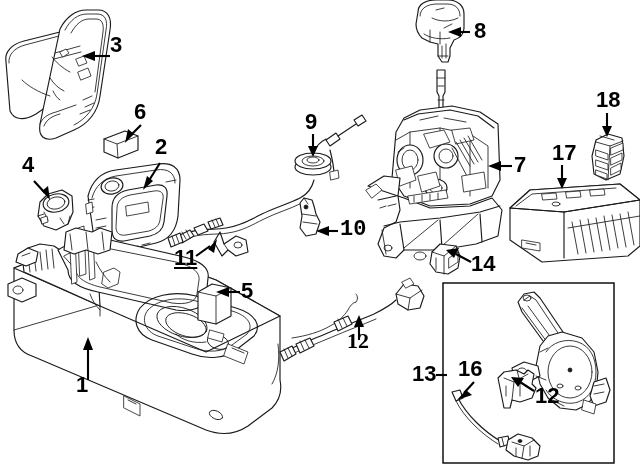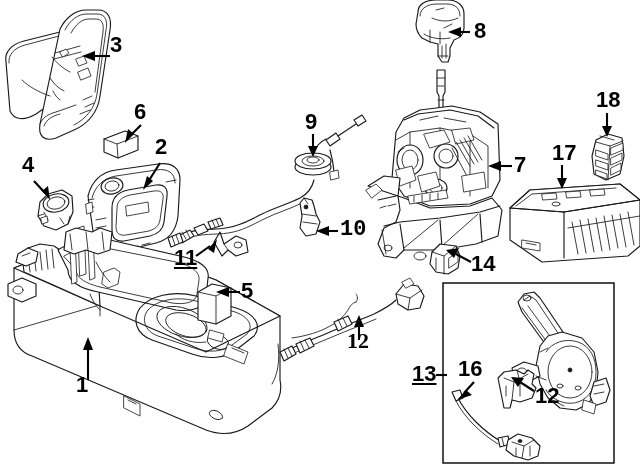--- a/index.html
+++ b/index.html
@@ -500,20 +500,20 @@
   <div class="callout-label" style="left:110px; top:34px;">3</div>
   <div class="callout-label" style="left:22px; top:154px;">4</div>
   <div class="callout-label" style="left:241px; top:280px;">5</div>
   <div class="callout-label" style="left:134px; top:101px;">6</div>
   <div class="callout-label" style="left:514px; top:154px;">7</div>
   <div class="callout-label" style="left:474px; top:20px;">8</div>
   <div class="callout-label" style="left:305px; top:111px;">9</div>
   <div class="callout-label" style="left:340px; top:219px;font-family:Liberation Mono, monospace;">10</div>
   <div class="callout-label" style="left:174px; top:247px;text-decoration:underline;">11</div>
   <div class="callout-label" style="left:347px; top:330px;font-family:Liberation Serif, serif;">12</div>
-  <div class="callout-label" style="left:412px; top:363px;text-decoration:underline;">13</div>
+  <div class="callout-label" style="left:412px; top:363px;">13</div>
   <div class="callout-label" style="left:471px; top:245px;margin-top:8px;">14</div>
   <div class="callout-label" style="left:535px; top:385px;">12</div>
   <div class="callout-label" style="left:458px; top:358px;">16</div>
   <div class="callout-label" style="left:552px; top:142px;">17</div>
   <div class="callout-label" style="left:596px; top:89px;">18</div>
 
 </div>
 
 </body></html>

